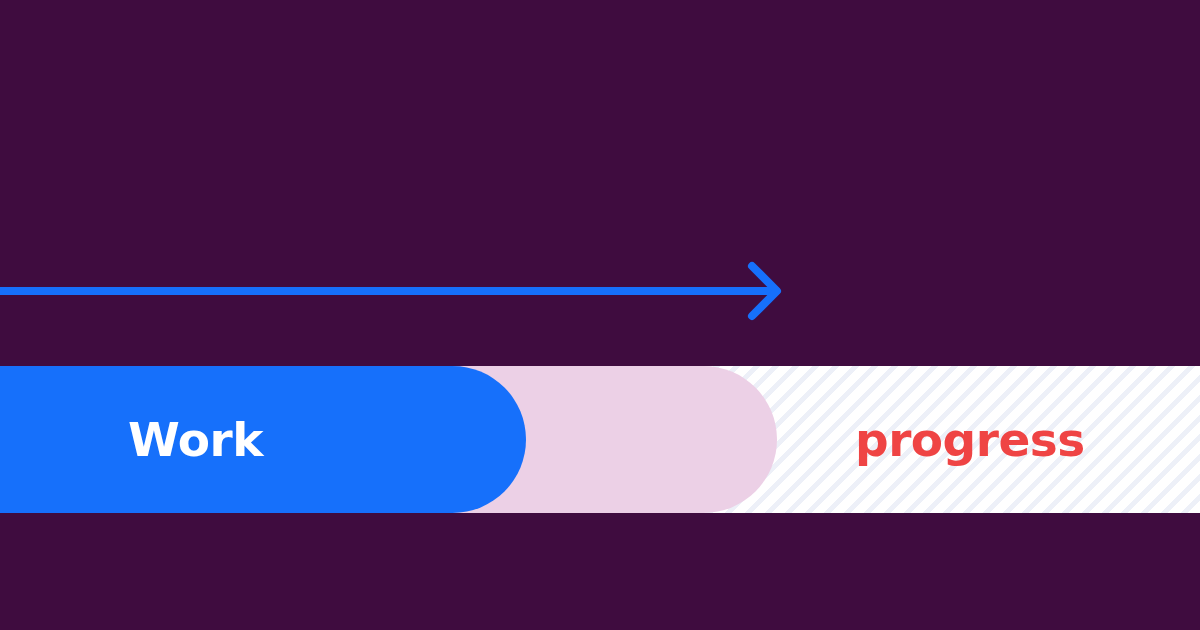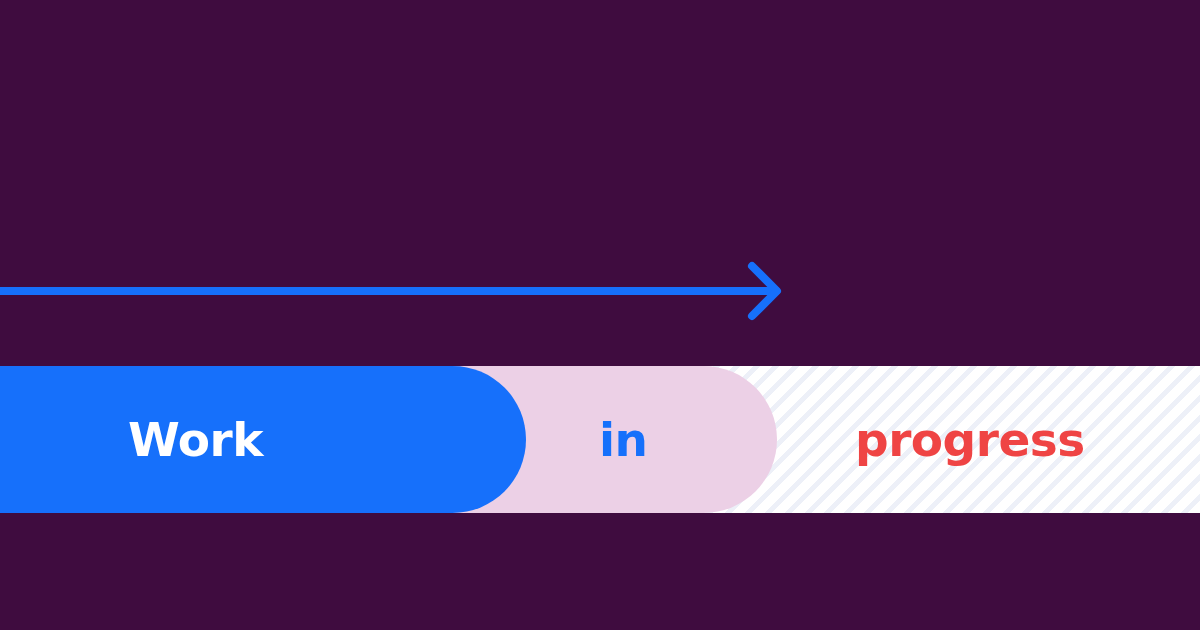--- a/index.html
+++ b/index.html
@@ -55,15 +55,14 @@
     <polyline points="752,8 777,33 752,58" fill="none" stroke="#1670fb" stroke-width="8" stroke-linecap="round" stroke-linejoin="round"></polyline>
   </svg>
 </div>
 
 <div class="bar">
   <div class="seg-striped"></div>
   <div class="seg-pink"></div>
   <div class="seg-blue"></div>
 
   <span class="word word-work">Work</span>
-  <span class="word word-in">in</span>
   <span class="word word-progress">progress</span>
 </div>
 
 </body></html>

